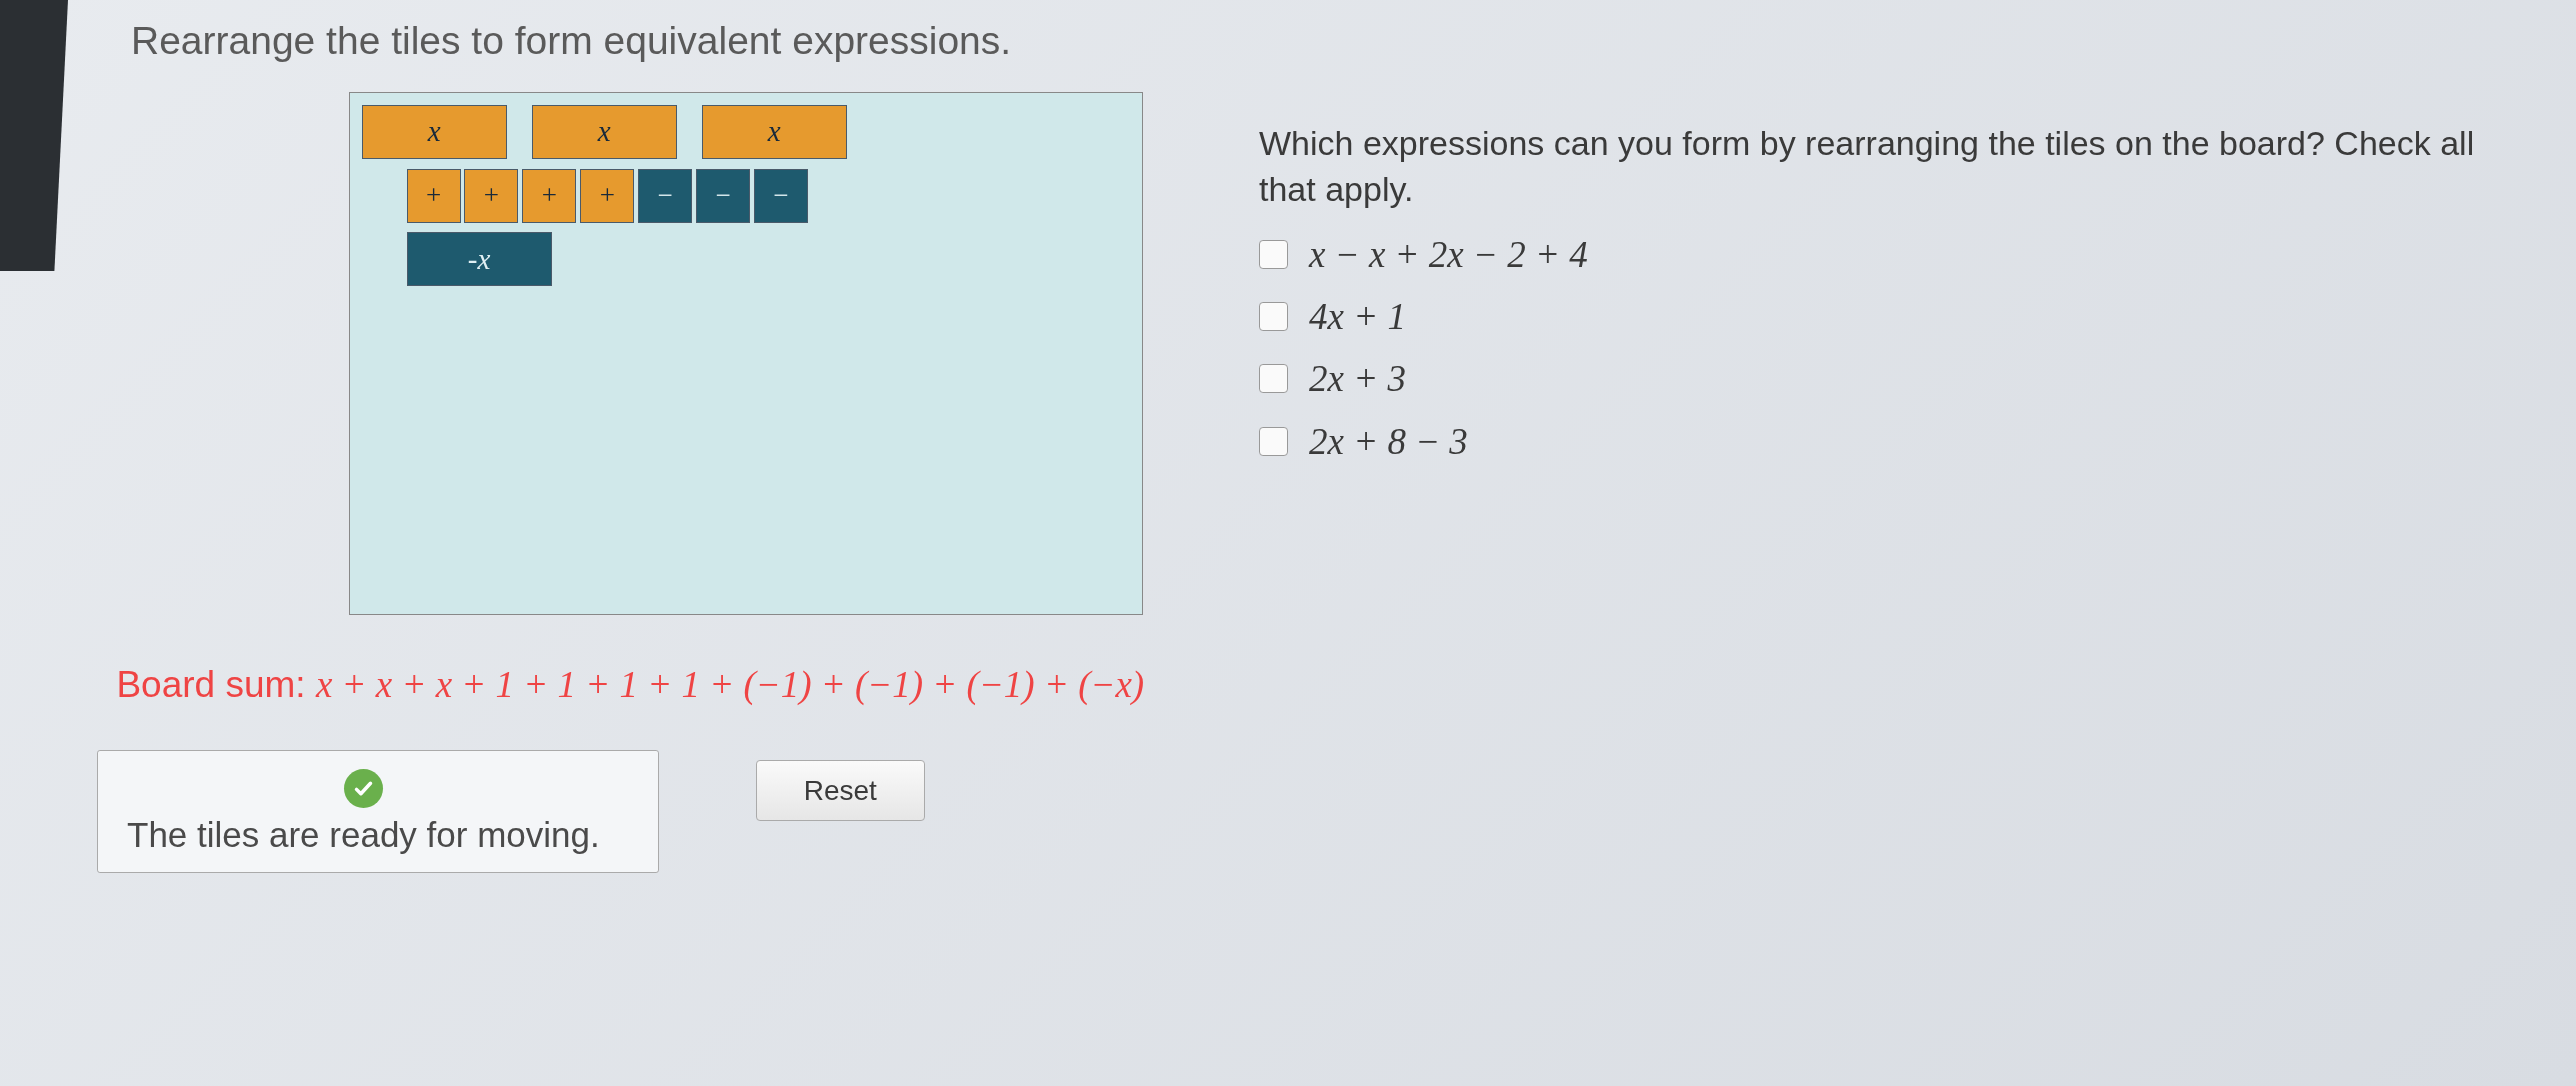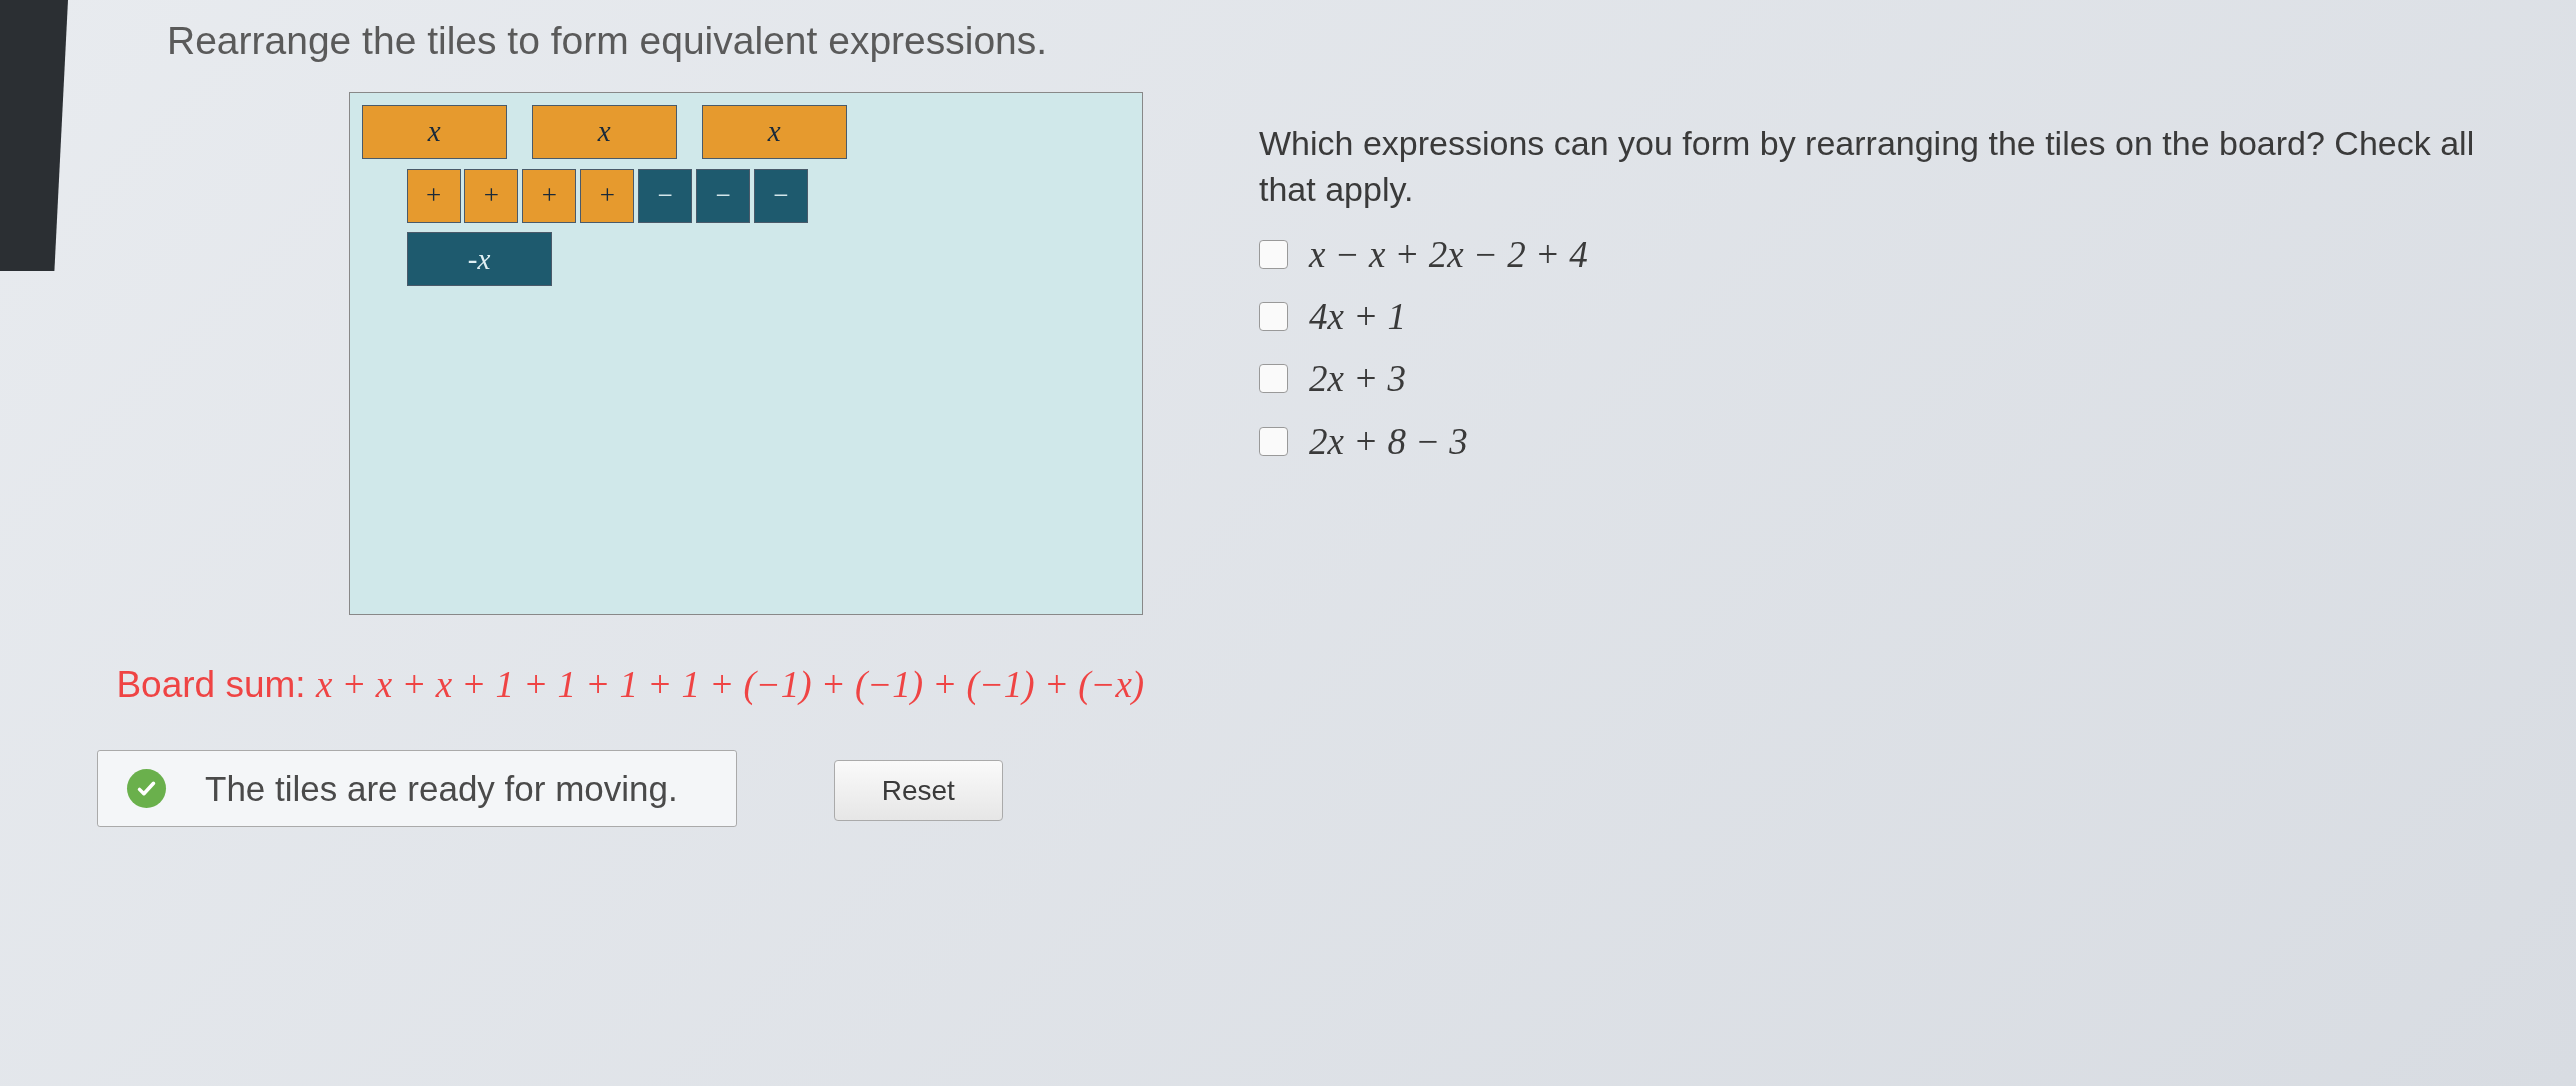--- a/index.html
+++ b/index.html
@@ -17,21 +17,21 @@
       left: 0; top: 0;
       width: 68px;
       height: 271px;
       background: #2b2f33;
       clip-path: polygon(0 0, 100% 0, 80% 100%, 0 100%);
     }
     .instruction {
       font-size: 39px;
       color: #5a5a5a;
       margin-bottom: 29px;
-      margin-left: 70px;
+      margin-left: 34px;
     }
     .main-row {
       display: flex;
       gap: 116px;
       align-items: flex-start;
     }
     .board-area {
       margin-left: 252px;
     }
     .board {
@@ -137,24 +137,25 @@
       gap: 97px;
       align-items: flex-start;
       margin-top: 44px;
     }
     .status-box {
       border: 1px solid #aaa;
       background: #f4f6f8;
       padding: 17.4px 58px 17.4px 29px;
       display: flex;
       align-items: center;
-      gap: 39px;
+      gap: 7px;
       font-size: 35px;
       color: #4a4a4a;
       border-radius: 2.9px;
+      flex-direction: column;
     }
     .check-circle {
       width: 39px; height: 39px;
       border-radius: 50%;
       background: #6ab04c;
       display: flex;
       align-items: center;
       justify-content: center;
       color: #fff;
       font-size: 25px;

